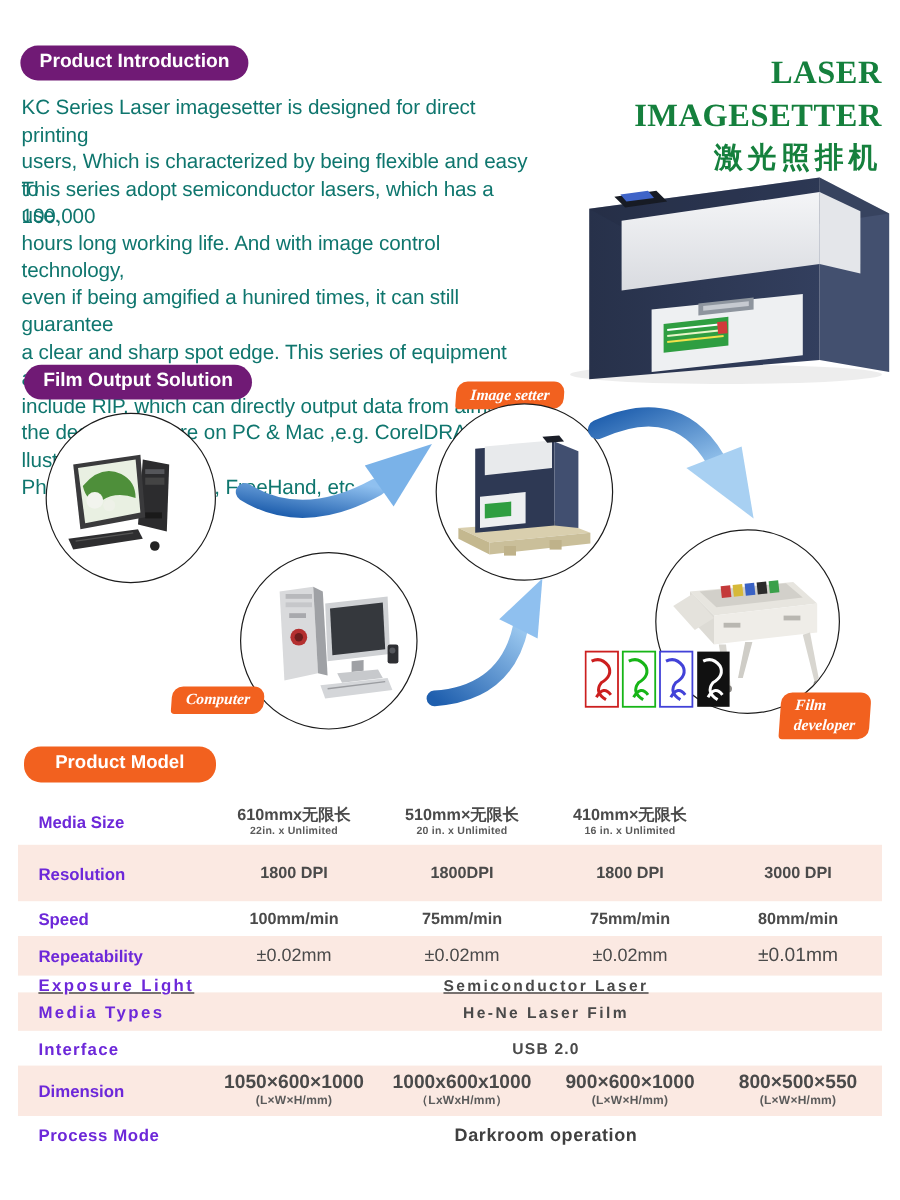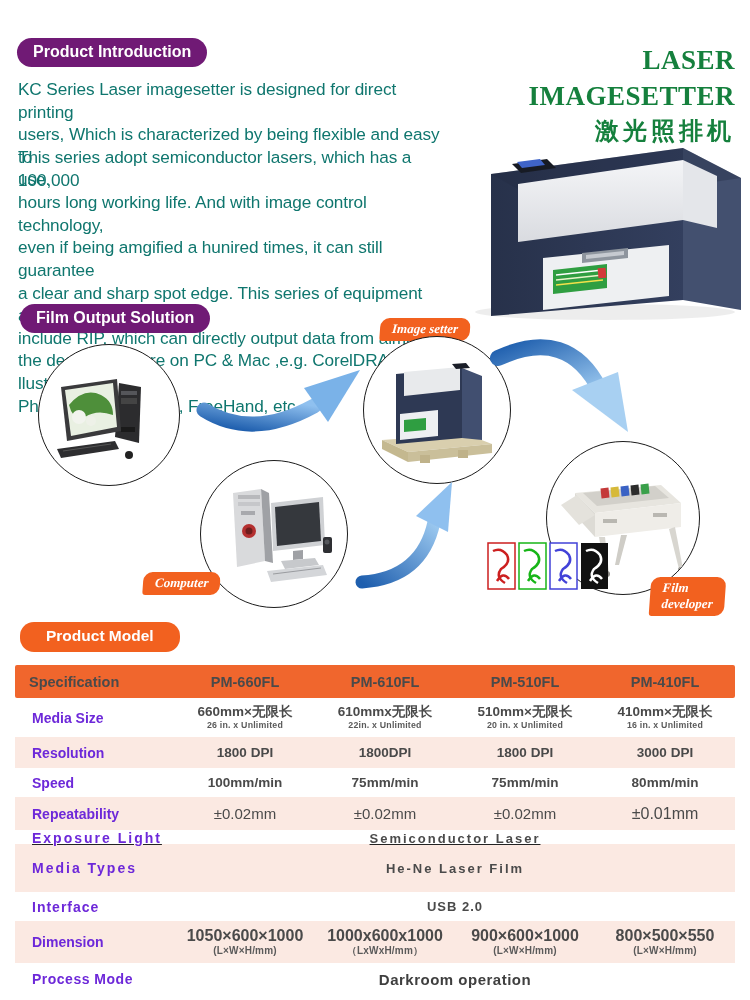--- a/index.html
+++ b/index.html
@@ -47,25 +47,25 @@
   .t-head{background:#f0662d;color:#fff;font-weight:bold;font-size:14.5px;height:33px;border-radius:2px;}
   .t-head .cell{text-align:center;}
   .t-head .cell:first-child{text-align:left;padding-left:14px;}
   .row-label{font-weight:bold;color:#6d28d9;font-size:14px;padding-left:17px;text-align:left;}
   .cell{text-align:center;color:#4a4a4a;}
   .v-main{font-weight:600;color:#4a4a4a;font-size:13.5px;display:block;line-height:1.15;}
   .v-sub{font-weight:600;color:#5a5a5a;font-size:8.8px;display:block;line-height:1.2;letter-spacing:0.2px;}
   .peach{background:#fbe9e2;}
   .span-val{grid-column:2 / 6;text-align:center;font-weight:600;color:#4a4a4a;}
   .r-mediasize{height:39px;}
-  .r-resolution{height:31px;font-size:14.5px;}
+  .r-resolution{height:47px;font-size:14.5px;}
   .r-speed{height:29px;}
   .r-repeat{height:33px;font-size:15px;}
   .r-exposure{height:14px;letter-spacing:2px;text-decoration:underline;}
-  .r-mediatypes{height:48px;letter-spacing:2px;}
+  .r-mediatypes{height:32px;letter-spacing:2px;}
   .r-interface{height:29px;letter-spacing:1px;}
   .r-dimension{height:42px;}
   .r-dimension .v-main{font-size:16px;}
   .r-dimension .v-sub{font-size:10px;}
   .r-process{height:32px;font-size:15px;letter-spacing:0.5px;}
   .r-process .span-val{font-weight:700;color:#3f3f3f;}
 </style>
 </head>
 <body>
 
@@ -261,34 +261,23 @@
     <span class="tag-badge">Film developer</span>
   </div>
 </div>
 
 <div class="abs" style="left:20px;top:622px;">
   <span class="model-badge">Product Model</span>
 </div>
 
 <div class="spec-table">
 
-  <div class="t-row t-head">
-    <div class="cell">Specification</div>
-    <div class="cell">PM-660FL</div>
-    <div class="cell">PM-610FL</div>
-    <div class="cell">PM-510FL</div>
-    <div class="cell">PM-410FL</div>
-  </div>
 
   <div class="t-row r-mediasize">
     <div class="row-label">Media Size</div>
-    <div class="cell">
-        <span class="v-main">660mm×无限长</span>
-        <span class="v-sub">26 in. x Unlimited</span>
-      </div>
     <div class="cell">
         <span class="v-main">610mmx无限长</span>
         <span class="v-sub">22in. x Unlimited</span>
       </div>
     <div class="cell">
         <span class="v-main">510mm×无限长</span>
         <span class="v-sub">20 in. x Unlimited</span>
       </div>
     <div class="cell">
         <span class="v-main">410mm×无限长</span>

